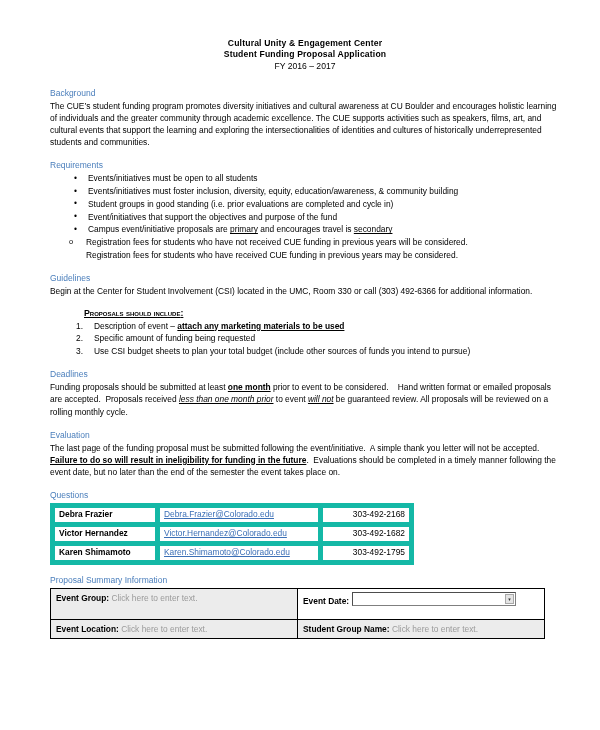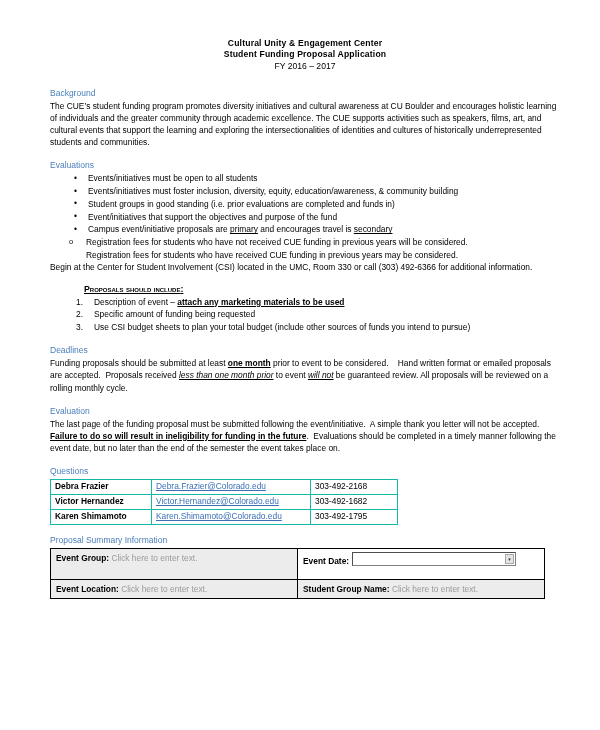--- a/index.html
+++ b/index.html
@@ -136,29 +136,29 @@
   .sc-wrap { line-height: 13px; }
 
   
   table.contacts {
     border-collapse: collapse;
     margin-top: 2px;
     table-layout: fixed;
     width: 320px;
   }
   table.contacts td {
-    border: 1px solid #14b8a6;
+    border: 5px solid #14b8a6;
     font-size: 8.4px;
     line-height: 11px;
     padding: 0.5px 4px 1.5px 4px;
     height: 12px;
   }
   td.c-name  { width: 92px;  font-weight: bold; }
   td.c-mail  { width: 150px; }
-  td.c-phone { width: 78px;  text-align: left; }
+  td.c-phone { width: 78px;  text-align: right; }
   a.mail {
     color: #3b6fb6;
     text-decoration: underline;
   }
 
   
   table.summary {
     border-collapse: collapse;
     margin-top: 2px;
     table-layout: fixed;
@@ -215,35 +215,36 @@
 
   <div class="title-block">
     <div class="title-line">Cultural Unity &amp; Engagement Center</div>
     <div class="title-line">Student Funding Proposal Application</div>
     <div class="title-fy">FY 2016 – 2017</div>
   </div>
 
   <div class="sec-head">Background</div>
   <p class="body">The CUE’s student funding program promotes diversity initiatives and cultural awareness at CU Boulder and encourages holistic learning of individuals and the greater community through academic excellence. The CUE supports activities such as speakers, films, art, and cultural events that support the learning and exploring the intersectionalities of identities and cultures of historically underrepresented students and communities.</p>
 
-  <div class="sec-head">Evaluations</div>
+  <div class="sec-head">Requirements</div>
   <ul class="bullets">
     <li>Events/initiatives must be open to all students</li>
     <li>Events/initiatives must foster inclusion, diversity, equity, education/awareness, &amp; community building</li>
-    <li>Student groups in good standing (i.e. prior evaluations are completed and funds in)</li>
+    <li>Student groups in good standing (i.e. prior evaluations are completed and cycle in)</li>
     <li>Event/initiatives that support the objectives and purpose of the fund</li>
     <li><span>Campus event/initiative proposals are </span><span class="u">primary</span><span> and encourages travel is </span><span class="u">secondary</span></li>
   </ul>
   <ul class="subs">
     <li>
       <span class="cont">Registration fees for students who have not received CUE funding in previous years will be considered.</span>
       <span class="cont">Registration fees for students who have received CUE funding in previous years may be considered.</span>
     </li>
   </ul>
 
+  <div class="sec-head">Guidelines</div>
   <p class="body">Begin at the Center for Student Involvement (CSI) located in the UMC, Room 330 or call (303) 492-6366 for additional information.</p>
 
   <div class="sc-wrap">
     <span class="smallcaps"><span>Proposals should include</span><span>:</span></span>
   </div>
 
   <ol class="numbered">
     <li><span>Description of event – </span><span class="bu">attach any marketing materials to be used</span></li>
     <li><span>Specific amount of funding being requested</span></li>
     <li><span>Use CSI budget sheets to plan your total budget (include other sources of funds you intend to pursue)</span></li>

